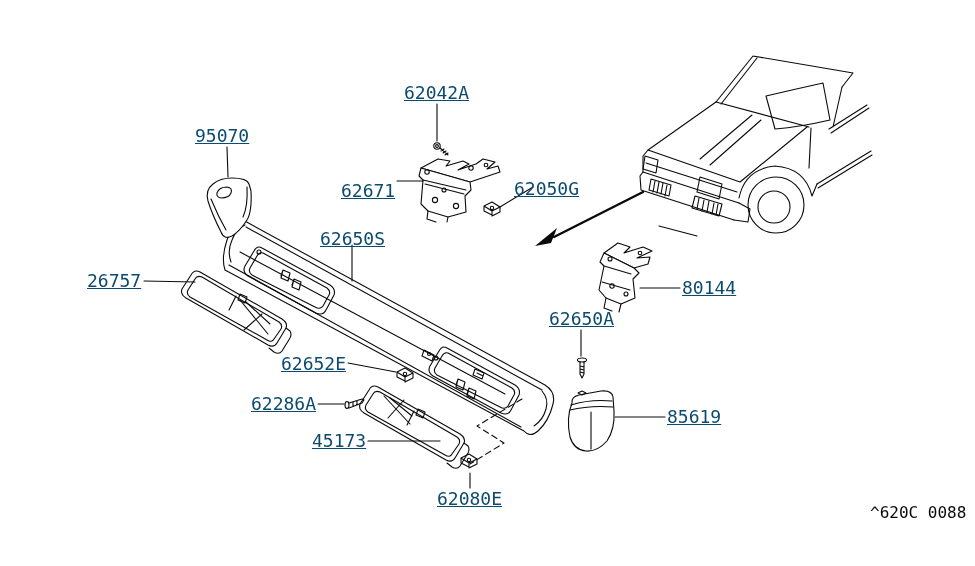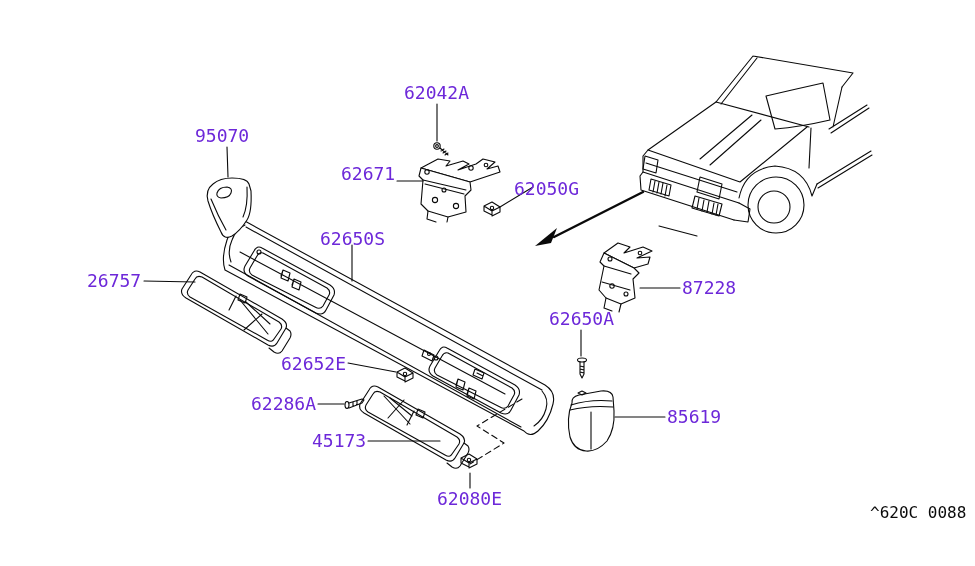--- a/index.html
+++ b/index.html
@@ -5,22 +5,22 @@
   html,body{margin:0;padding:0;background:#fff;}
   .stage{position:relative;width:975px;height:566px;background:#ffffff;overflow:hidden;
          font-family:"DejaVu Sans Mono","Liberation Mono",monospace;}
   .stage svg{position:absolute;left:0;top:0;}
   svg path,svg circle,svg ellipse,svg line{fill:none;stroke:#0a0a0a;stroke-width:1.1;
          stroke-linecap:round;stroke-linejoin:round;}
   svg .fillw{fill:#ffffff;}
   svg .solid{fill:#0a0a0a;stroke:none;}
   svg .thick{stroke-width:2.4;}
   svg .dashed{stroke-dasharray:6 4;}
-  .plabel{position:absolute;font-size:18px;line-height:20px;color:#6d28d9;
-          white-space:nowrap;letter-spacing:0px;}
+  .plabel{position:absolute;font-size:18px;line-height:20px;color:#0c4a6e;
+          white-space:nowrap;letter-spacing:0px;text-decoration:underline;}
   .pcode{position:absolute;font-size:16px;line-height:18px;color:#0a0a0a;white-space:nowrap;}
 </style>
 </head>
 <body>
 
 <div class="stage">
 
   <svg width="975" height="566" viewBox="0 0 975 566">
 
     <g>
@@ -163,25 +163,25 @@
                M318,404 L344,404
                M665,417 L615,417
                M368,441 L440,441
                M470,488 L470,473"></path>
       <path class="dashed" d="M522,399 L477,426 L504,443 L470,464"></path>
     </g>
   </svg>
 
   <div class="plabel" style="left:404px;top:83px">62042A</div>
   <div class="plabel" style="left:195px;top:126px">95070</div>
-  <div class="plabel" style="left:341px;top:164px">62671</div>
+  <div class="plabel" style="left:341px;top:181px">62671</div>
   <div class="plabel" style="left:514px;top:179px">62050G</div>
   <div class="plabel" style="left:320px;top:229px">62650S</div>
   <div class="plabel" style="left:87px;top:271px">26757</div>
-  <div class="plabel" style="left:682px;top:278px">87228</div>
+  <div class="plabel" style="left:682px;top:278px">80144</div>
   <div class="plabel" style="left:549px;top:309px">62650A</div>
   <div class="plabel" style="left:281px;top:354px">62652E</div>
   <div class="plabel" style="left:251px;top:394px">62286A</div>
   <div class="plabel" style="left:667px;top:407px">85619</div>
   <div class="plabel" style="left:312px;top:431px">45173</div>
   <div class="plabel" style="left:437px;top:489px">62080E</div>
 
   <div class="pcode" style="left:870px;top:504px">^620C 0088</div>
 
 </div>

